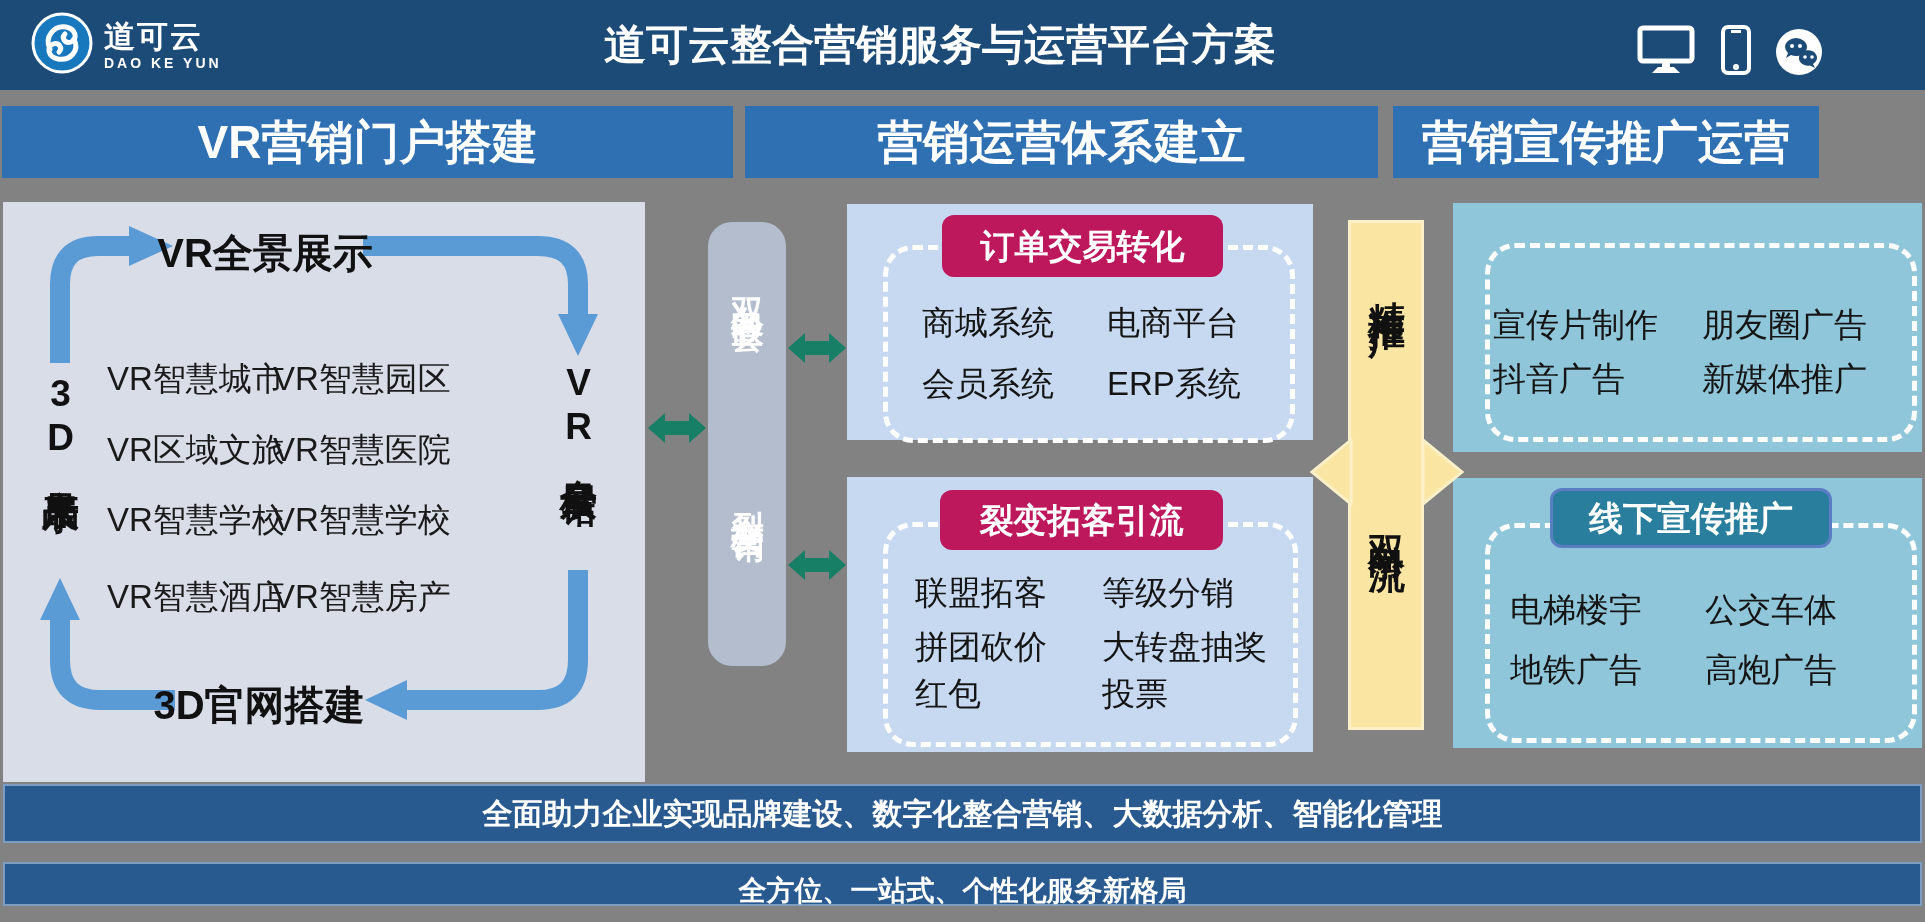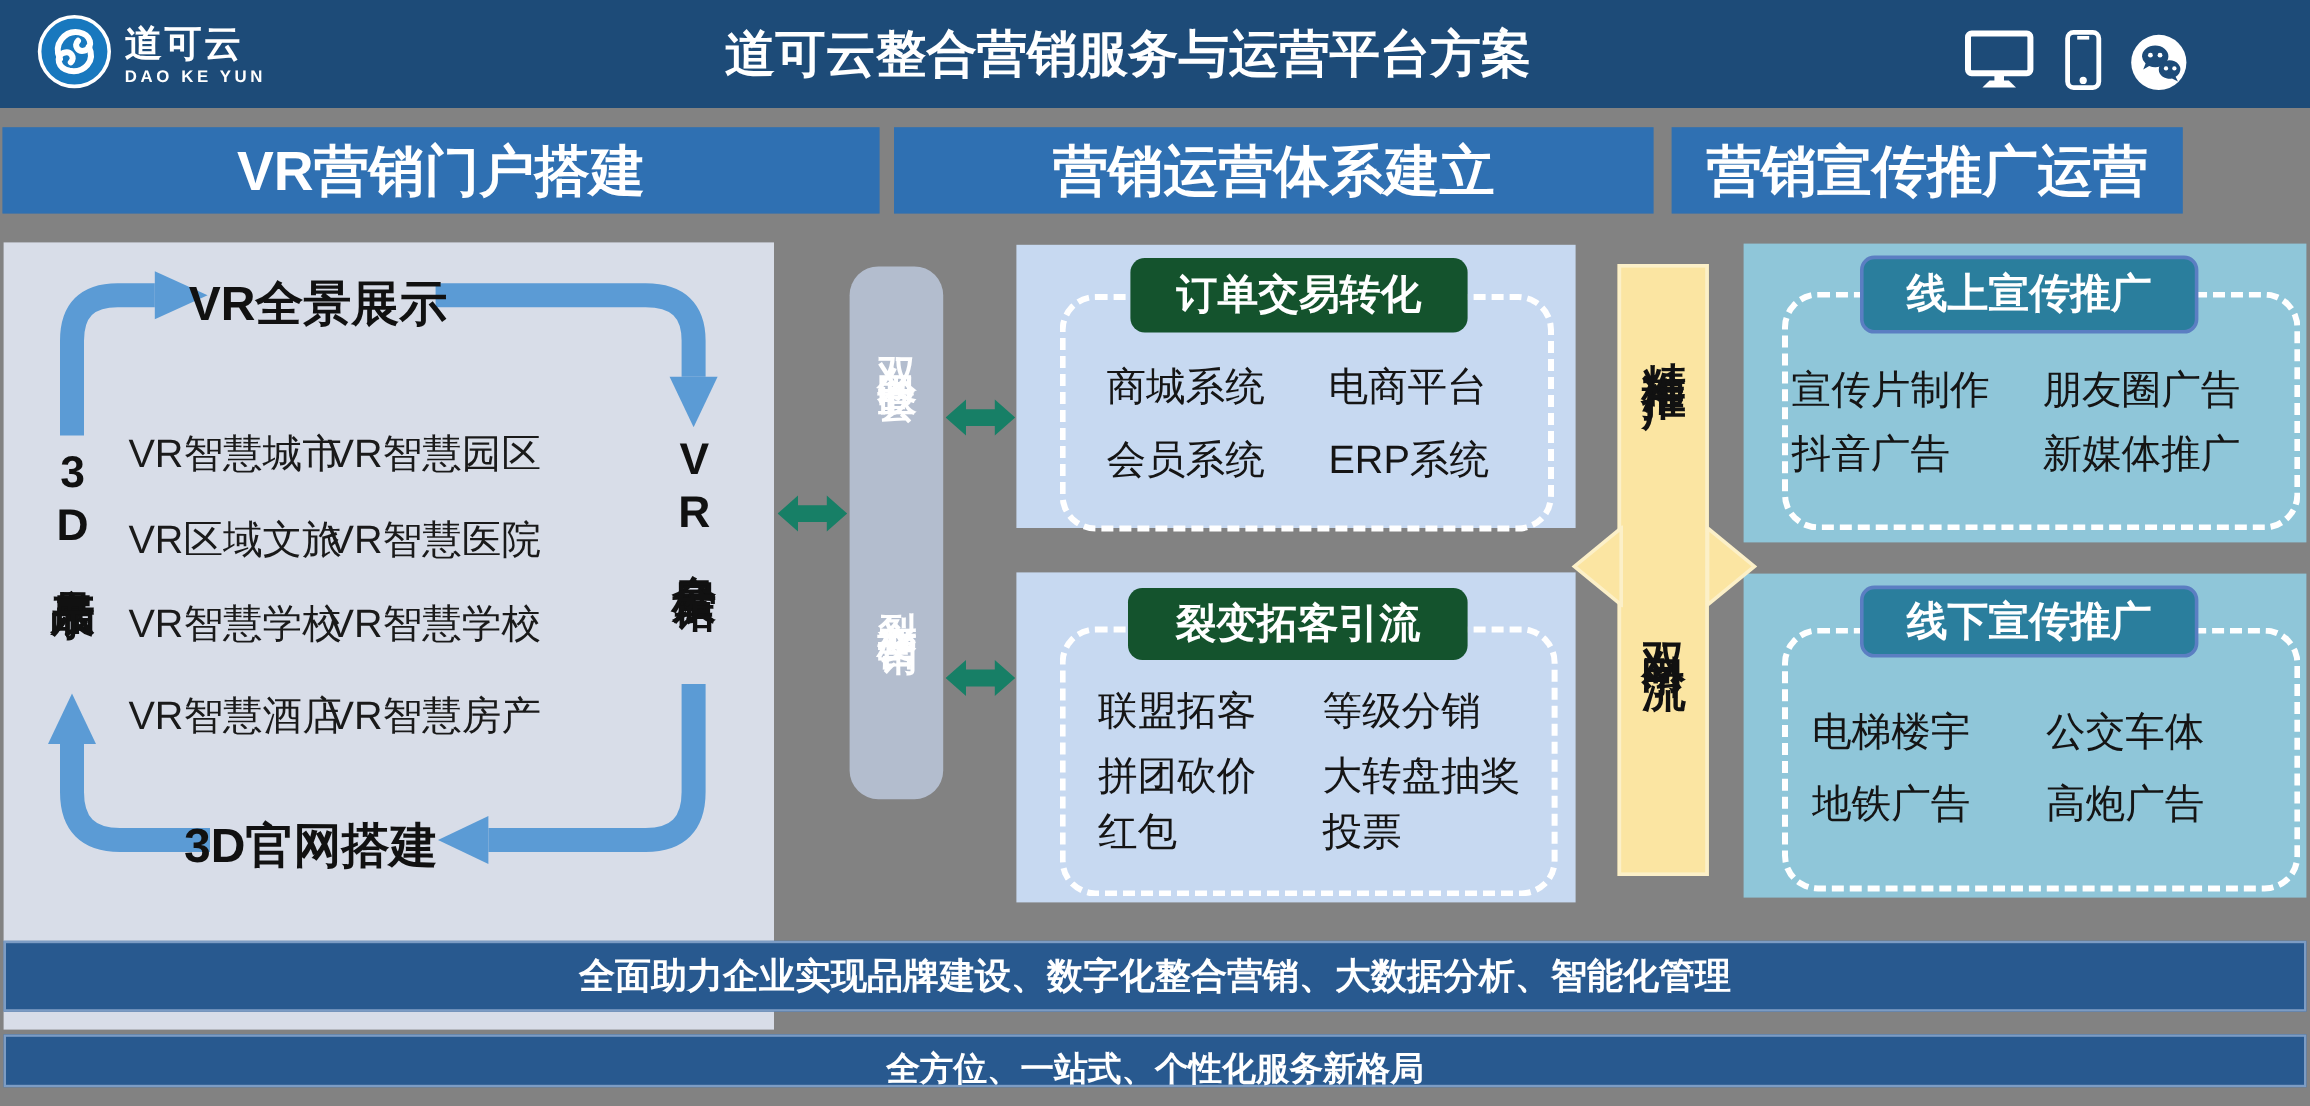--- a/index.html
+++ b/index.html
@@ -11,35 +11,35 @@
   .logo-wrap{left:30px;top:11px;height:68px;display:flex;align-items:center;gap:10px;}
   .logo-texts{display:flex;flex-direction:column;line-height:1;}
   .logo-cn{color:#fff;font-size:31px;font-weight:700;letter-spacing:2px;}
   .logo-en{color:#fff;font-size:14px;font-weight:700;letter-spacing:3px;margin-top:4px;}
   .main-title{left:440px;top:0;width:1000px;height:90px;line-height:90px;text-align:center;
               color:#fff;font-size:42px;font-weight:800;white-space:nowrap;}
   
   .colhdr{top:106px;height:72px;background:#2f70b2;color:#fff;font-size:46px;font-weight:800;
           text-align:center;line-height:72px;white-space:nowrap;}
   
-  .vrpanel{left:3px;top:202px;width:642px;height:656px;background:#d8dde8;}
+  .vrpanel{left:3px;top:202px;width:642px;height:580px;background:#d8dde8;}
   .cycle-label{position:absolute;color:#111;font-weight:800;white-space:nowrap;transform:translate(-50%,-50%);}
   .vtext{position:absolute;writing-mode:vertical-rl;text-orientation:upright;white-space:nowrap;
          font-weight:800;transform:translateX(-50%);}
   .vr-item{position:absolute;color:#1a1a1a;font-size:33px;white-space:nowrap;transform:translateY(-50%);}
   
   .conbar{left:708px;top:222px;width:78px;height:444px;background:#b3bdce;border-radius:24px;}
   .conbar-text{color:#fff;font-size:33px;letter-spacing:7px;left:747px;}
   
   .garrow{width:58px;height:36px;}
   
   .mpanel{left:847px;width:466px;background:#c7d9f1;}
   .badge{position:absolute;border-radius:12px;color:#fff;font-weight:800;font-size:34px;
          text-align:center;z-index:3;white-space:nowrap;}
-  .badge-mid{background:#14532d;}
+  .badge-mid{background:#be185d;}
   .badge-right{background:#2a7e9d;border:3px solid #5b7ec2;box-sizing:border-box;}
   .dashbox{position:absolute;border:5px dashed #ffffff;border-radius:30px;z-index:2;}
   .p-item{position:absolute;color:#151515;font-size:33px;white-space:nowrap;transform:translateY(-50%);z-index:4;}
   
   .ybar{left:1348px;top:220px;width:76px;height:510px;background:#fbe5a2;border:3px solid #fcf0c8;
         box-sizing:border-box;z-index:2;}
   .ybar-text{color:#111;font-size:37px;letter-spacing:6px;left:1386px;z-index:3;}
   
   .rpanel{left:1453px;width:469px;background:#8fc6d9;}
   
@@ -162,21 +162,20 @@
 
   <div class="abs ybar"></div>
   <svg class="abs" style="left:1308px;top:438px;z-index:2;" width="158" height="68" viewBox="0 0 158 68">
     <polygon points="43,2 43,66 4,34" fill="#fbe5a2" stroke="#fcf0c8" stroke-width="3"></polygon>
     <polygon points="115,2 115,66 154,34" fill="#fbe5a2" stroke="#fcf0c8" stroke-width="3"></polygon>
   </svg>
   <span class="abs vtext ybar-text" style="top:272px;">精准推广</span>
   <span class="abs vtext ybar-text" style="top:506px;">双向引流</span>
 
   <div class="abs rpanel" style="top:203px;height:249px;"></div>
-  <div class="abs badge badge-right" style="left:1550px;top:213px;width:282px;height:65px;line-height:59px;">线上宣传推广</div>
   <div class="abs dashbox" style="left:1485px;top:243px;width:422px;height:189px;"></div>
   <span class="abs p-item" style="left:1493px;top:325px;">宣传片制作</span>
   <span class="abs p-item" style="left:1702px;top:325px;">朋友圈广告</span>
   <span class="abs p-item" style="left:1493px;top:379px;">抖音广告</span>
   <span class="abs p-item" style="left:1702px;top:379px;">新媒体推广</span>
 
   <div class="abs rpanel" style="top:478px;height:270px;"></div>
   <div class="abs badge badge-right" style="left:1550px;top:488px;width:282px;height:60px;line-height:54px;">线下宣传推广</div>
   <div class="abs dashbox" style="left:1485px;top:523px;width:422px;height:210px;"></div>
   <span class="abs p-item" style="left:1510px;top:610px;">电梯楼宇</span>

